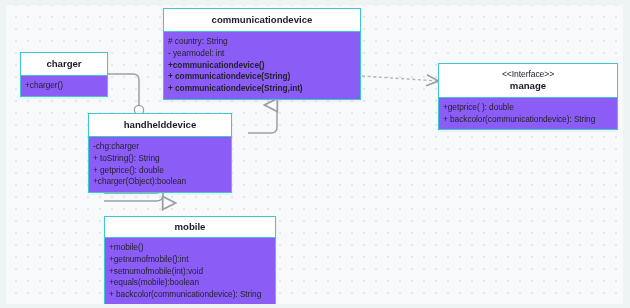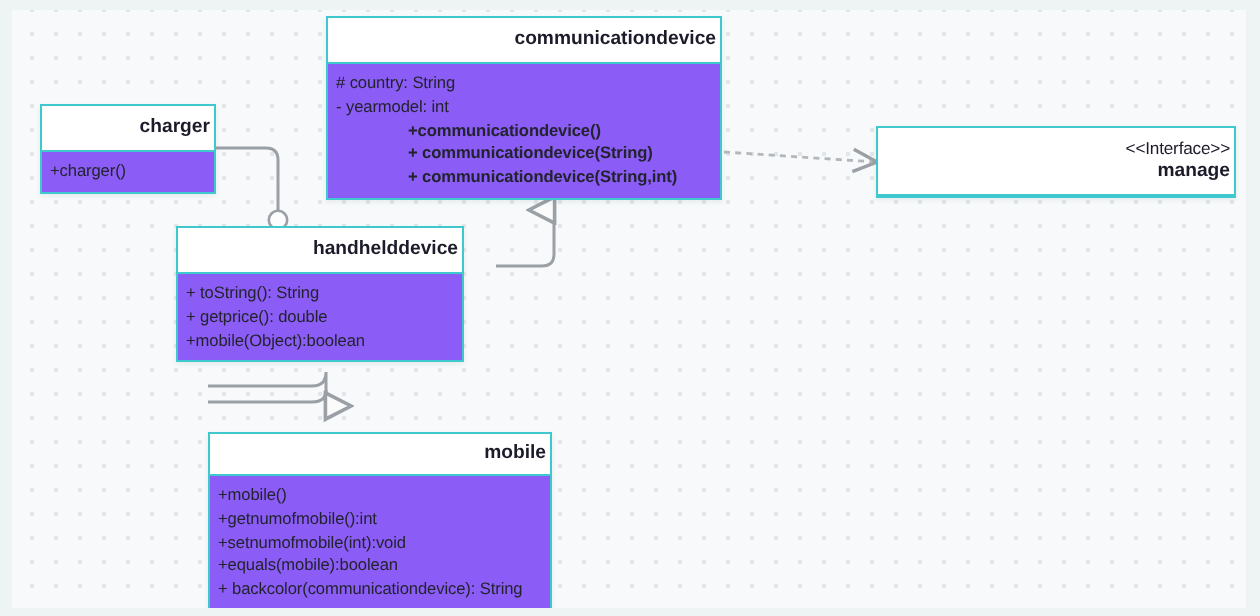--- a/index.html
+++ b/index.html
@@ -25,21 +25,21 @@
   }
   .umlbox {
     position: absolute;
     background: #ffffff;
     border: 1.6px solid #3fc8cd;
     box-sizing: border-box;
     box-shadow: 0 1px 2px rgba(80,110,120,0.10);
     z-index: 5;
   }
   .uml-head {
-    text-align: right;
+    text-align: center;
     font-weight: bold;
     font-size: 9.6px;
     color: #1b1b2a;
     padding: 5px 2px 5px 2px;
     border-bottom: 1.6px solid #3fc8cd;
     line-height: 1.25;
     background: #ffffff;
   }
   .uml-head .stereo {
     display: block;
@@ -51,21 +51,21 @@
     padding: 4px 4px 4px 4px;
     background: #8b5cf6;
   }
   .uml-line {
     font-size: 8.3px;
     color: #23232f;
     line-height: 1.42;
     white-space: nowrap;
     letter-spacing: -0.05px;
   }
-  .uml-line.bold { font-weight: bold; margin-left: 36px; }
+  .uml-line.bold { font-weight: bold; }
 
   
   #box-communicationdevice { left: 157px; top: 3px; width: 198px; }
   #box-charger { left: 14px; top: 47px; width: 88px; }
   #box-handhelddevice { left: 82px; top: 108px; width: 144px; }
   #box-mobile { left: 98px; top: 211px; width: 172px; height: 90px; }
   #box-manage { left: 432px; top: 58px; width: 180px; }
 
   #box-mobile .uml-head { padding: 4px 2px 4px 2px; }
 
@@ -125,37 +125,42 @@
       <div class="uml-line">-  yearmodel: int</div>
       <div class="uml-line bold">+communicationdevice()</div>
       <div class="uml-line bold">+ communicationdevice(String)</div>
       <div class="uml-line bold">+ communicationdevice(String,int)</div>
     </div>
   </div>
 
   <div class="umlbox" id="box-handhelddevice">
     <div class="uml-head">handhelddevice</div>
     <div class="uml-body">
+      <div class="uml-line">-chg:charger</div>
       <div class="uml-line">+  toString(): String</div>
       <div class="uml-line">+ getprice(): double</div>
-      <div class="uml-line">+mobile(Object):boolean</div>
+      <div class="uml-line">+charger(Object):boolean</div>
     </div>
   </div>
 
   <div class="umlbox" id="box-mobile">
     <div class="uml-head">mobile</div>
     <div class="uml-body">
       <div class="uml-line">+mobile()</div>
       <div class="uml-line">+getnumofmobile():int</div>
       <div class="uml-line">+setnumofmobile(int):void</div>
       <div class="uml-line">+equals(mobile):boolean</div>
       <div class="uml-line">+ backcolor(communicationdevice): String</div>
     </div>
   </div>
 
   <div class="umlbox" id="box-manage">
     <div class="uml-head">
       <span class="stereo">&lt;&lt;Interface&gt;&gt;</span>
       <span>manage</span>
     </div>
+    <div class="uml-body">
+      <div class="uml-line">+getprice( ): double</div>
+      <div class="uml-line">+ backcolor(communicationdevice): String</div>
+    </div>
   </div>
 
 </div>
 
 </body></html>

